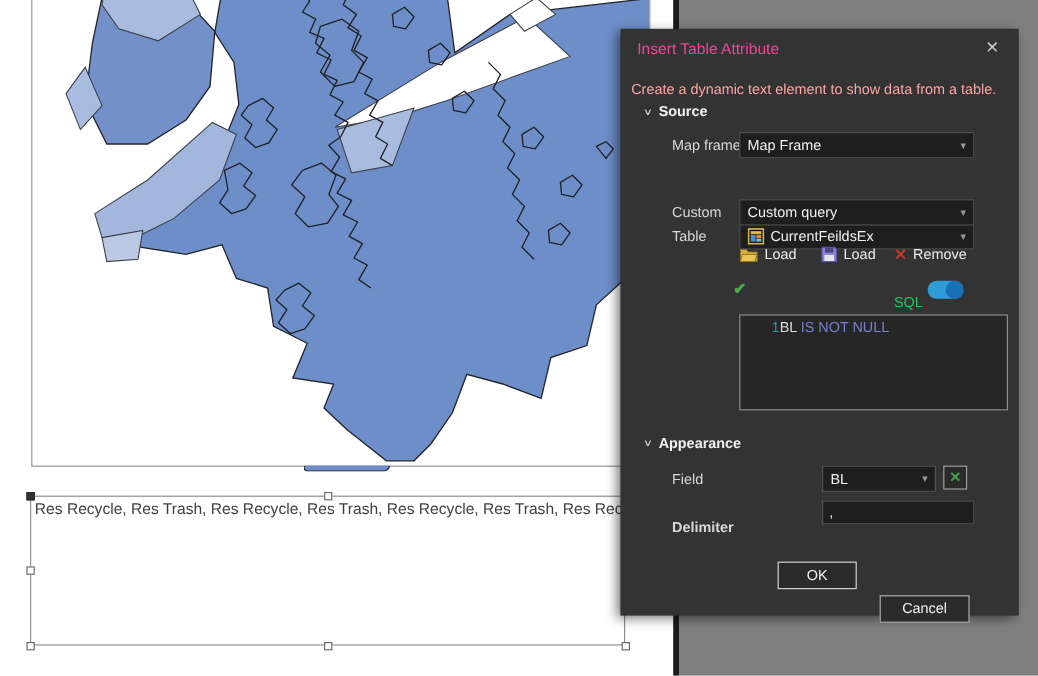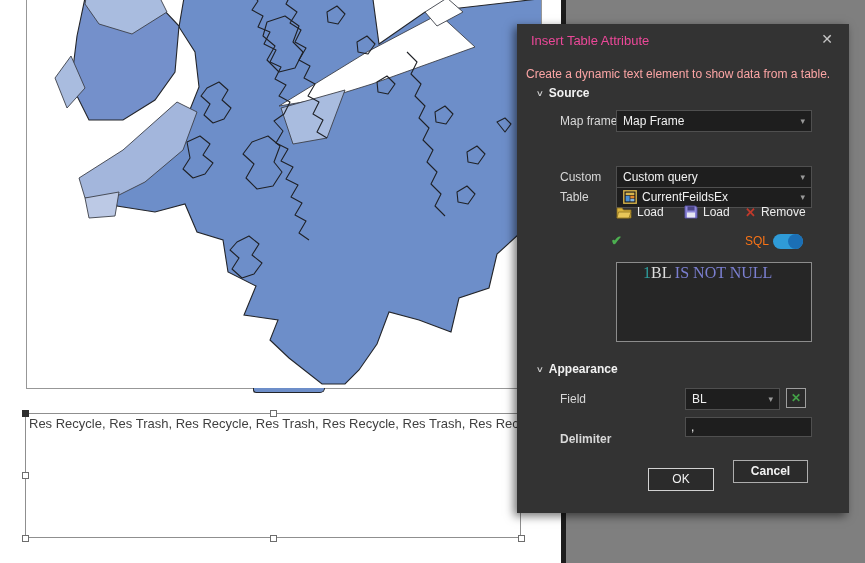--- a/index.html
+++ b/index.html
@@ -48,23 +48,23 @@
 
   .dd { position:absolute; left:99px; width:196px; height:22px; background:#1e1e1e;
     border:1px solid #4f4f4f; color:#f0f0f0; line-height:20px; padding:0 6px;
     display:flex; align-items:center; gap:5px; }
   .dd .grow { flex:1 1 auto; white-space:nowrap; overflow:hidden; }
   .dd .caret { font-size:9px; color:#9a9a9a; flex:0 0 auto; }
 
   .linkbtn { position:absolute; display:flex; align-items:center; gap:5px; color:#ededed;
     cursor:pointer; height:18px; }
 
-  .sql-editor { position:absolute; left:99px; top:238px; width:196px; height:80px;
+  .sql-editor { position:absolute; left:99px; top:238px; width:224px; height:80px;
     background:#262626; border:1px solid #8c8c8c; padding:3px 4px;
-    font-family:Liberation Serif, serif; font-size:16px; line-height:14px; }
+    font-family:Liberation Sans, sans-serif; font-size:12px; line-height:14px; }
   .sql-editor .lineno { margin-left:22px; }
 
   .toggle { position:absolute; width:30px; height:15px; border-radius:8px; }
   .toggle .knob { position:absolute; right:0px; top:0px; width:15px; height:15px;
     border-radius:50%; }
 
   .xbtn { position:absolute; width:20px; height:20px; border:1px solid #9e9e9e;
     background:#2a2a2a; text-align:center; line-height:18px; font-weight:bold;
     font-size:12px; cursor:pointer; }
 
@@ -188,21 +188,21 @@
       <rect x="3" y="7.5" width="8" height="5" fill="#e6e6f2"></rect>
     </svg>
     <span>Load</span>
   </div>
   <div class="linkbtn" style="left:228px; top:179px;">
     <span style="font-weight: bold; font-size: 13px; color: rgb(192, 57, 43);">✕</span>
     <span>Remove</span>
   </div>
 
   <span class="abs" style="left: 94px; top: 209px; font-size: 13px; font-weight: bold; color: rgb(76, 175, 80);">✔</span>
-  <span class="abs" style="left:228px; top:210px; color:#f97316;">SQL</span>
+  <span class="abs" style="left:228px; top:221px; color:#22c55e;">SQL</span>
   <div class="toggle" style="left: 256px; top: 210px; background: rgb(47, 155, 215);">
     <div class="knob" style="background: rgb(27, 111, 181);"></div>
   </div>
 
   <div class="sql-editor">
     <span class="lineno" style="color: rgb(46, 157, 157);">1</span><span style="color: rgb(220, 220, 220);">BL</span>
     <span style="color: rgb(123, 127, 208);">IS NOT NULL</span>
   </div>
 
   <div class="section-hdr" style="top:338px;">
@@ -218,14 +218,14 @@
   <div class="xbtn" style="left:269px; top:364px;">
     <span style="color: rgb(67, 160, 71);">✕</span>
   </div>
 
   <div class="row-label" style="top:404px;font-weight:bold;">Delimiter</div>
   <div class="txt-input" style="left:168px; top:393px; width:127px;">
     <span>,</span>
   </div>
 
   <div class="btn" id="btn-ok" style="top:444px;">OK</div>
-  <div class="btn" id="btn-cancel" style="top:436px;font-weight:bold;">Cancel</div>
+  <div class="btn" id="btn-cancel" style="top:472px;">Cancel</div>
 </div>
 
 </body></html>

